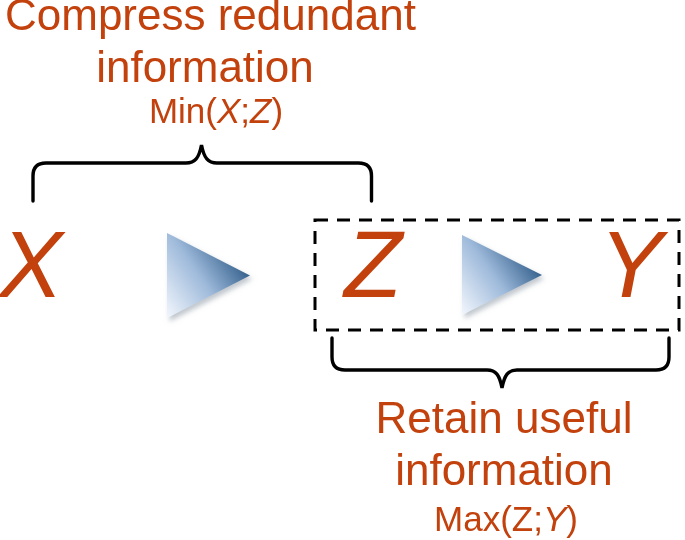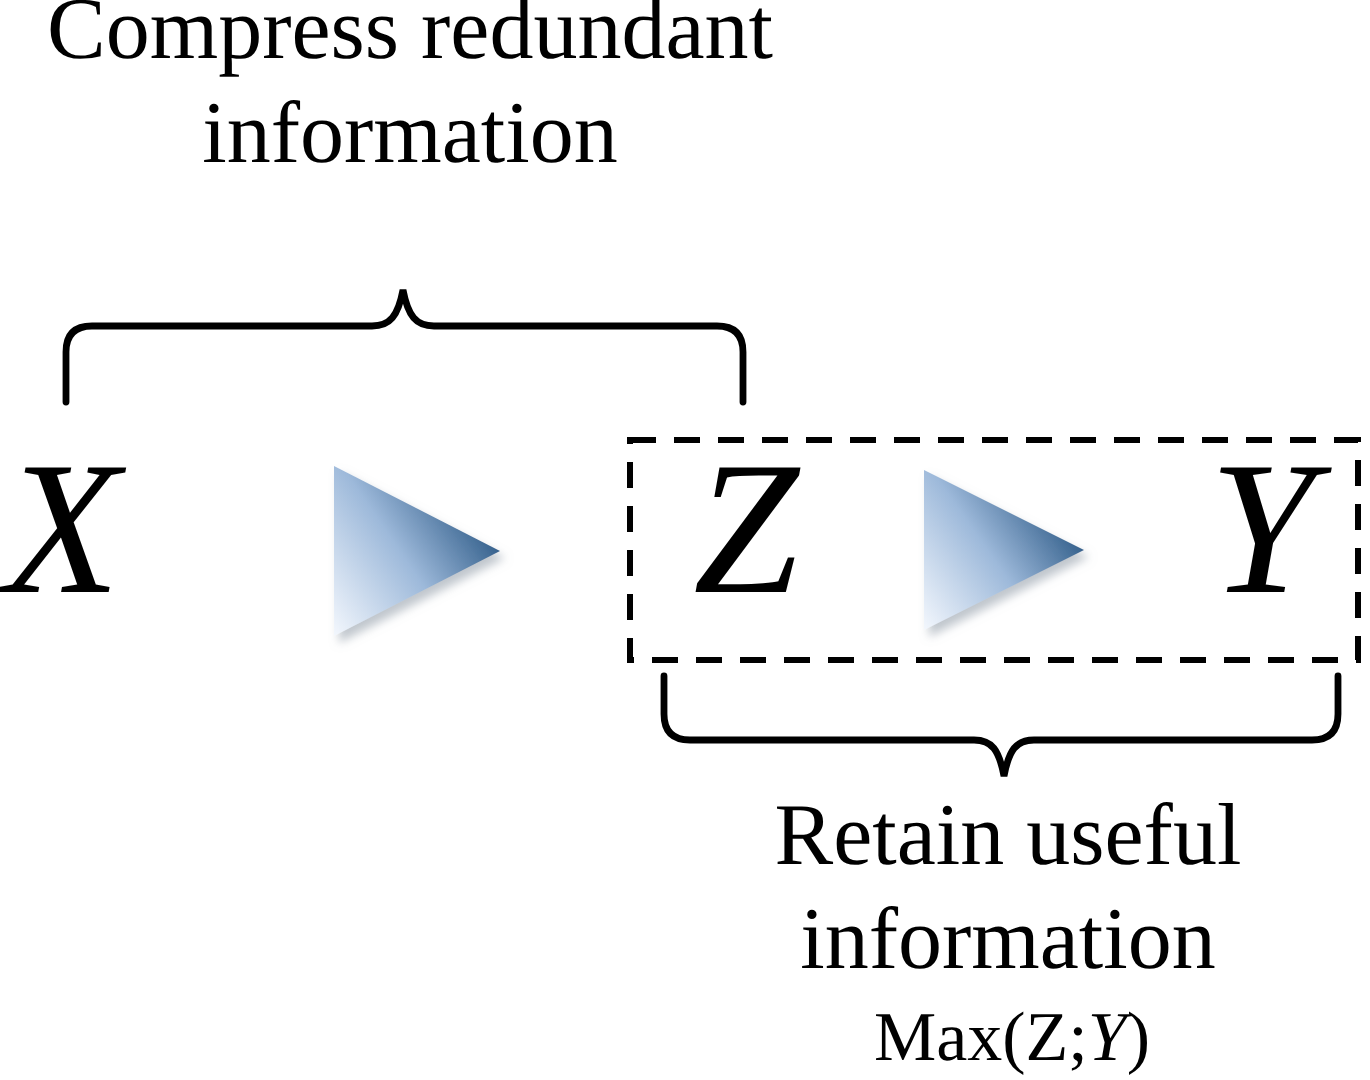--- a/index.html
+++ b/index.html
@@ -2,22 +2,22 @@
 <html><head>
 <meta charset="utf-8">
 <style>
   html, body { margin: 0; padding: 0; background: #ffffff; }
   .canvas {
     position: relative;
     width: 685px;
     height: 540px;
     background: #ffffff;
     overflow: hidden;
-    font-family: Liberation Serif, serif;
-    color: #000000;
+    font-family: Liberation Sans, sans-serif;
+    color: #c2410c;
   }
   .layer {
     position: absolute;
     left: 0; top: 0;
     width: 685px; height: 540px;
   }
   .caption {
     position: absolute;
     text-align: center;
     font-size: 44px;
@@ -82,20 +82,23 @@
 
     <polygon points="167,233 250,275.5 167,318" fill="url(#triGrad)" filter="url(#triShadow)"></polygon>
     <polygon points="462,235 542,275 462,315" fill="url(#triGrad)" filter="url(#triShadow)"></polygon>
   </svg>
 
   <div class="caption top-caption">
     <div>Compress redundant</div>
     <div>information</div>
   </div>
 
+  <div class="formula min-formula">
+    <span>Min(</span><span class="it">X</span><span>;</span><span class="it">Z</span><span>)</span>
+  </div>
 
   <div class="node node-x">X</div>
   <div class="node node-z">Z</div>
   <div class="node node-y">Y</div>
 
   <div class="caption bottom-caption">
     <div>Retain useful</div>
     <div>information</div>
   </div>
 

